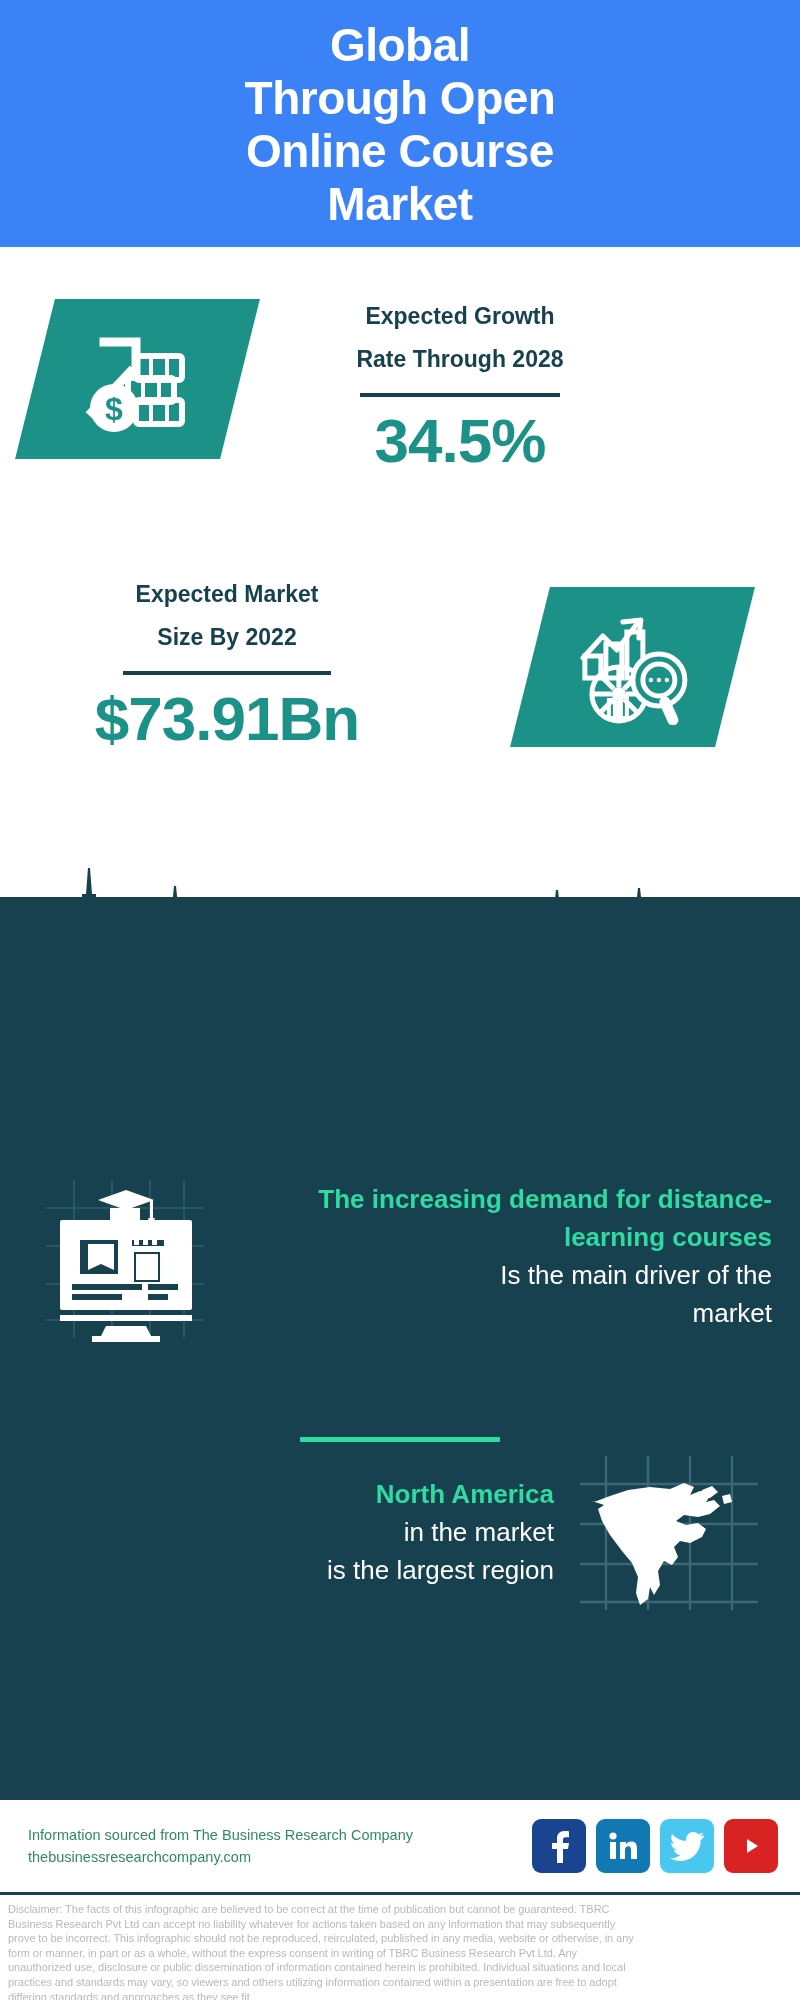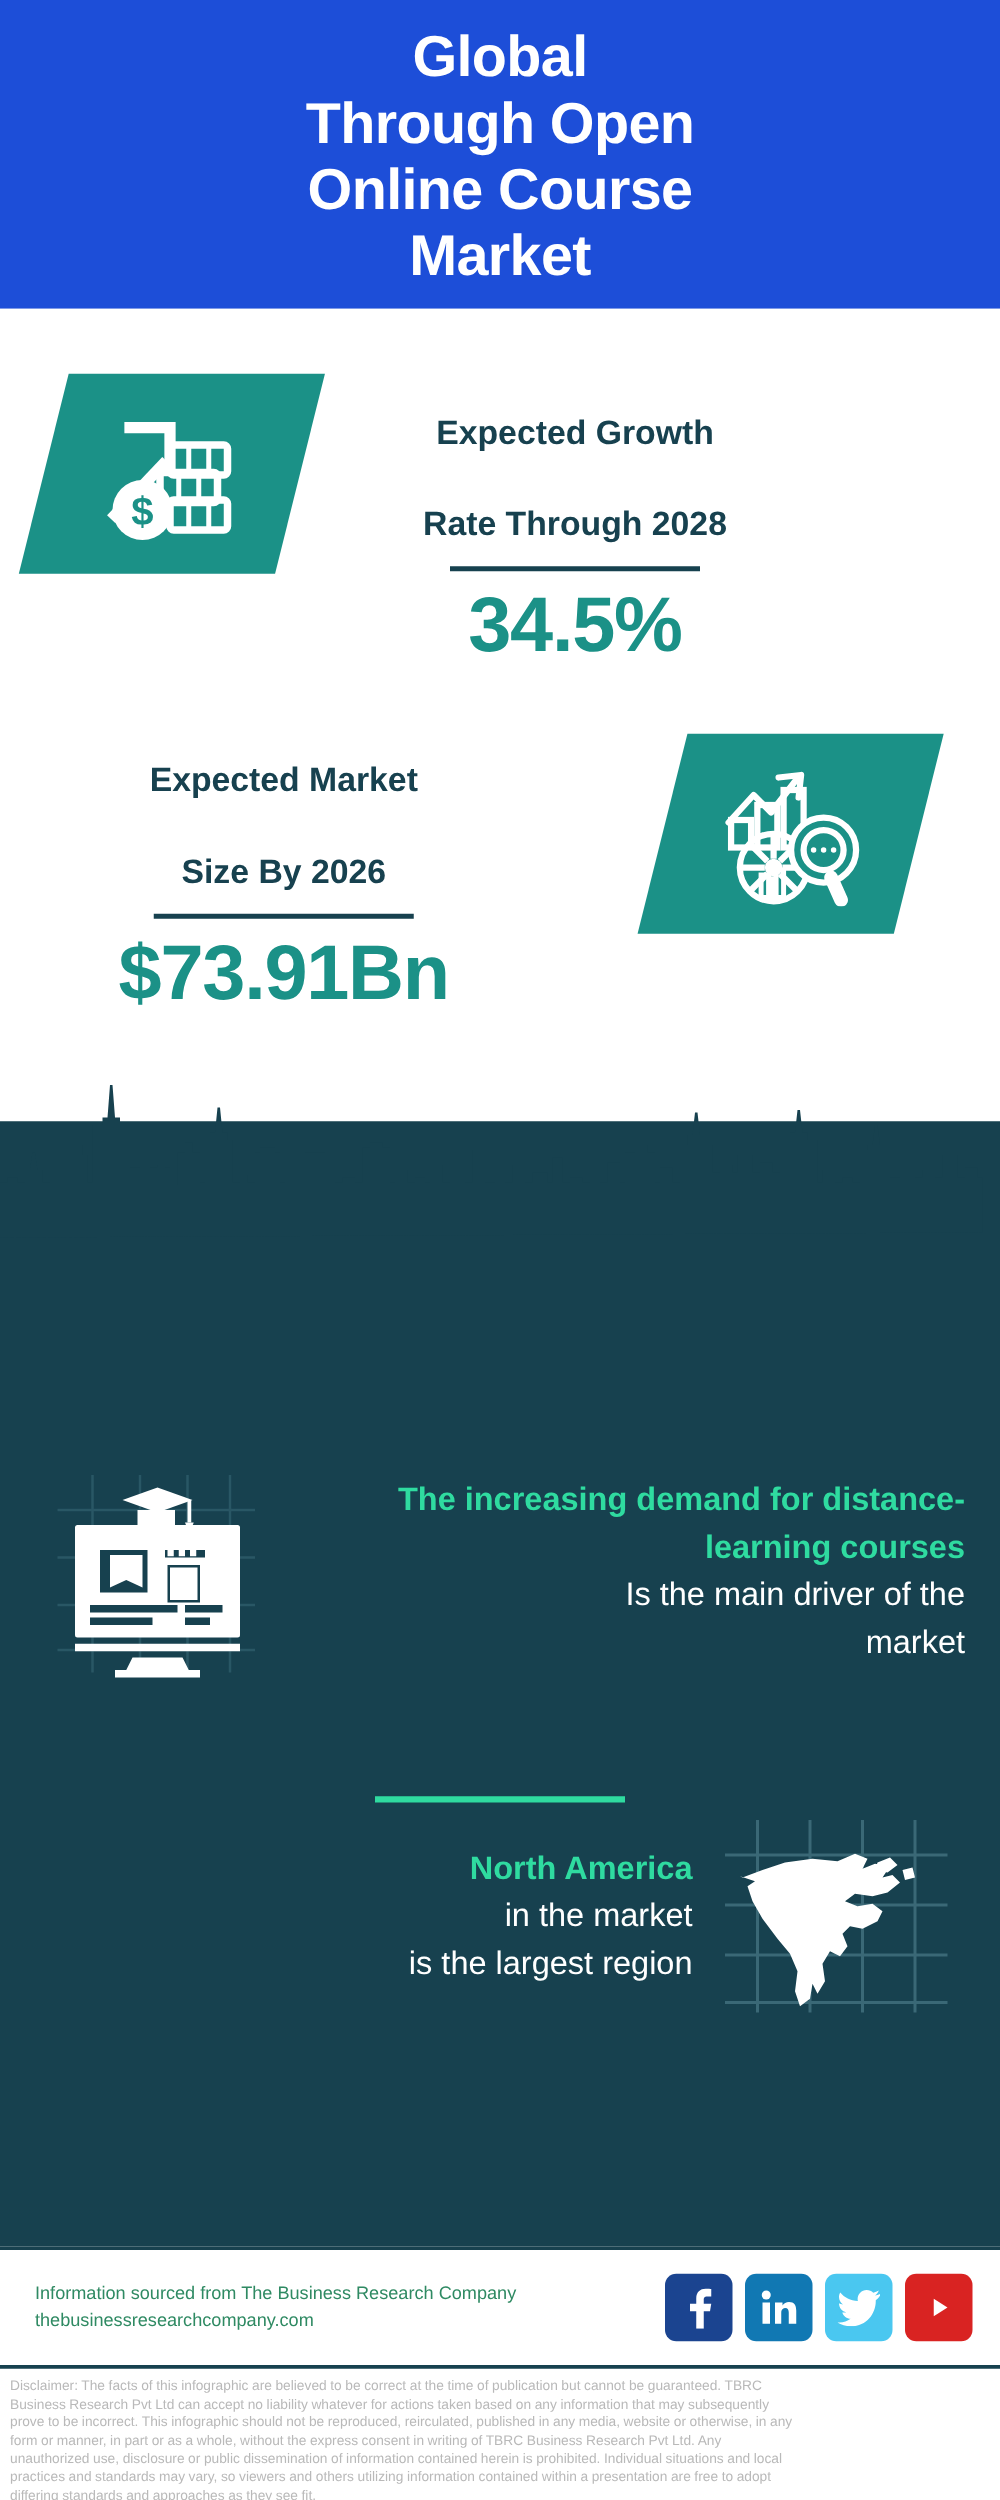--- a/index.html
+++ b/index.html
@@ -13,21 +13,21 @@
     width:800px;
     height:2000px;
     background:#ffffff;
     overflow:hidden;
   }
 
   
   .header{
     position:absolute; left:0; top:0;
     width:800px; height:247px;
-    background:#1d4ed8;
+    background:#3b82f6;
     display:flex; flex-direction:column;
     align-items:center; justify-content:center;
     padding-top:2px;
   }
   .header .ttl{
     color:#ffffff;
     font-size:46px;
     font-weight:bold;
     line-height:53px;
     text-align:center;
@@ -60,24 +60,23 @@
   .para > svg{ transform:skewX(14deg); }
 
   
   .stat{
     position:absolute;
     text-align:center;
   }
   .stat .label{
     color:#17414f;
     font-weight:bold;
-    font-size:27px;
+    font-size:23px;
     line-height:43px;
     white-space:nowrap;
-    margin-top:30px;
   }
   .stat .rule{
     width:200px; height:4px;
     background:#17414f;
     margin:12px auto 10px auto;
   }
   .stat .value{
     color:#1b9187;
     font-weight:bold;
     font-size:62px;
@@ -219,21 +218,21 @@
 
     <div class="stat growth">
       <div class="label">Expected Growth</div>
       <div class="label">Rate Through 2028</div>
       <div class="rule"></div>
       <div class="value">34.5%</div>
     </div>
 
     <div class="stat size">
       <div class="label">Expected Market</div>
-      <div class="label">Size By 2026</div>
+      <div class="label">Size By 2022</div>
       <div class="rule"></div>
       <div class="value">$73.91Bn</div>
     </div>
 
     <div class="para right">
       <svg width="120" height="115" viewBox="0 0 120 115" fill="none" stroke="#ffffff" stroke-width="5">
 
         <path d="M10 48 L30 26 L44 40 L64 14" stroke-linecap="round" stroke-linejoin="round"></path>
         <path d="M50 12 L68 10 L66 28" stroke-linecap="round" stroke-linejoin="round" fill="none"></path>
 

